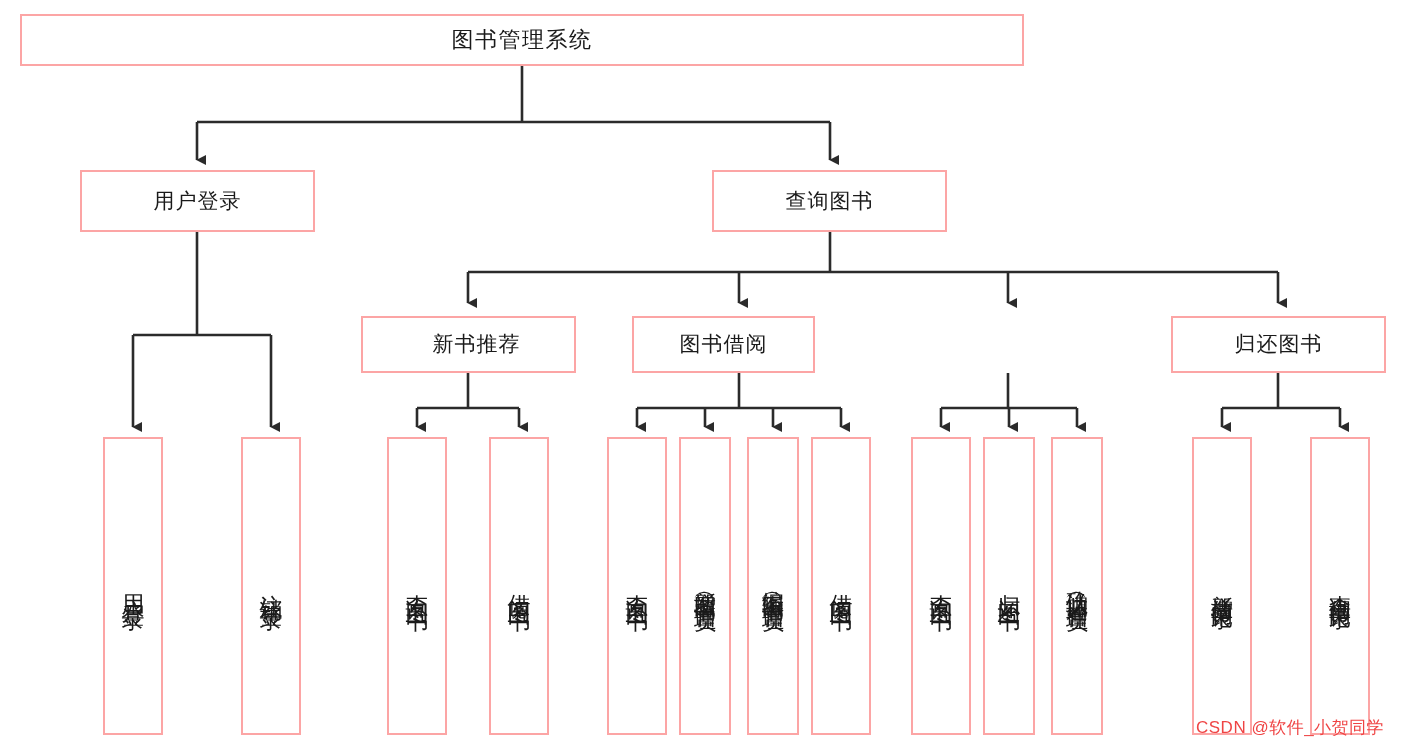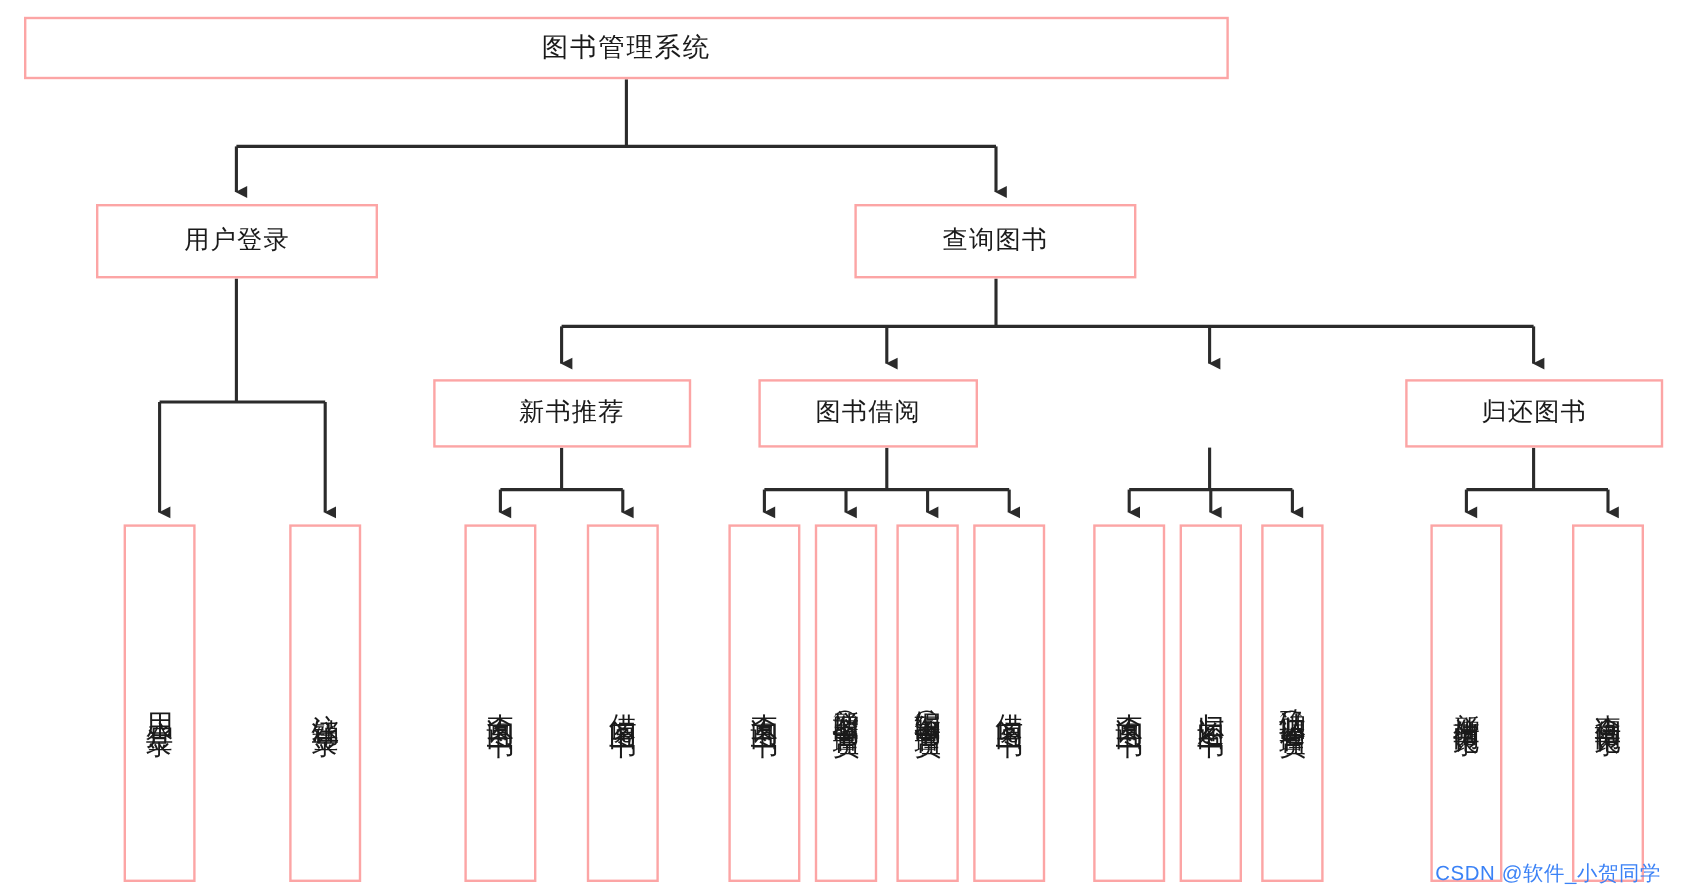--- a/index.html
+++ b/index.html
@@ -66,21 +66,21 @@
     white-space: nowrap;
     max-height: 100%;
   }
   .node.v.tall .label {
     font-size: 22px;
     letter-spacing: 3px;
   }
   .watermark {
     position: absolute;
     font-size: 17px;
-    color: #3b82f6;
+    color: #ef4444;
     white-space: nowrap;
     z-index: 5;
     letter-spacing: 0.5px;
   }
 </style>
 </head>
 <body>
 
 <div id="canvas">
 

